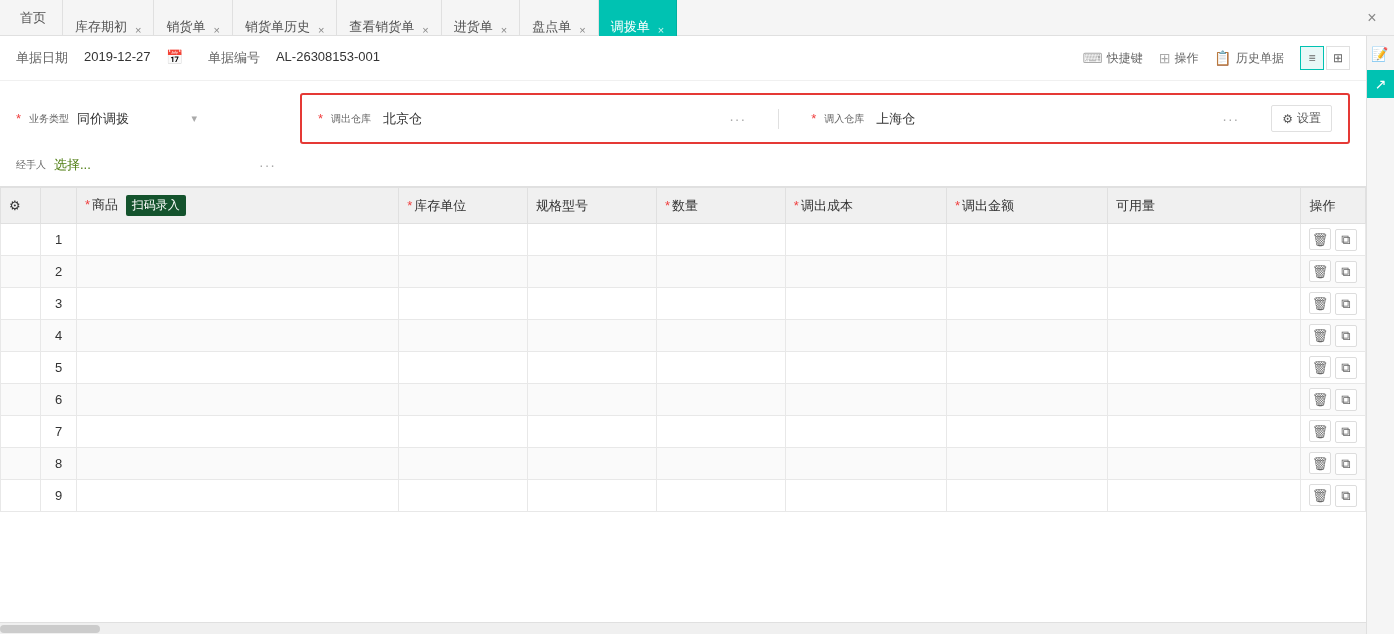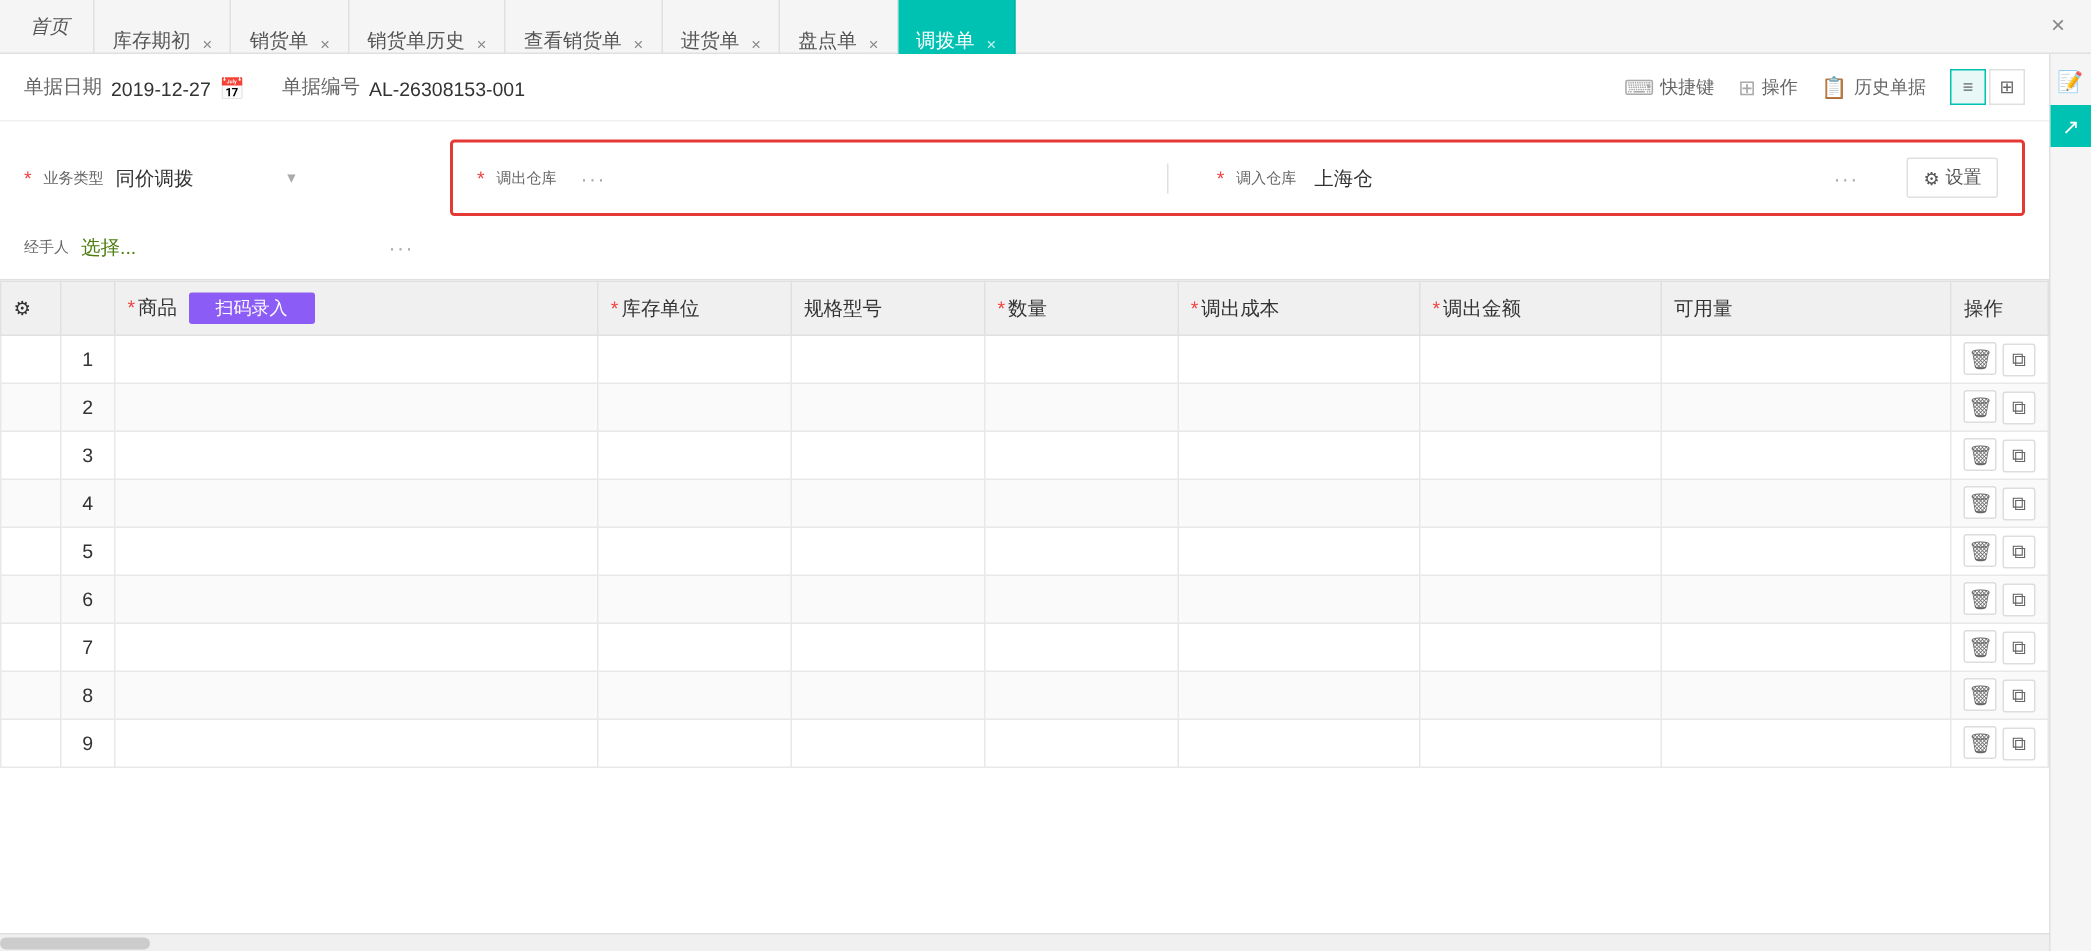--- a/index.html
+++ b/index.html
@@ -39,21 +39,20 @@
     }
     .tab-item.active .tab-close { color: rgba(255,255,255,0.8); }
     .tab-first {
       padding: 0 16px;
       border-right: 1px solid #e0e0e0;
       height: 36px;
       display: flex;
       align-items: center;
       cursor: pointer;
       color: #555;
-      font-style: italic;
     }
     .close-window {
       margin-left: auto;
       width: 36px;
       height: 36px;
       display: flex;
       align-items: center;
       justify-content: center;
       cursor: pointer;
       font-size: 16px;
@@ -63,22 +62,22 @@
     
     .form-header {
       display: flex;
       align-items: center;
       padding: 10px 16px;
       border-bottom: 1px solid #f0f0f0;
       gap: 24px;
     }
     .form-header-left {
       display: flex;
-      align-items: flex-end;
-      gap: 6px;
+      align-items: flex-start;
+      gap: 16px;
       font-size: 13px;
     }
     .form-header-label { color: #666; }
     .form-header-value { color: #333; font-weight: 500; }
     .calendar-icon { color: #4caf9e; cursor: pointer; font-size: 14px; }
     .form-header-right {
       margin-left: auto;
       display: flex;
       align-items: center;
       gap: 16px;
@@ -230,25 +229,25 @@
       text-align: center;
       width: 40px;
       color: #999;
     }
     .col-ops {
       text-align: center;
       white-space: nowrap;
       width: 60px;
     }
     .scan-btn {
-      background: #8b5cf6;
+      background: #14532d;
       color: #fff;
       border: none;
       border-radius: 2px;
-      padding: 2px 18px;
+      padding: 2px 6px;
       font-size: 12px;
       cursor: pointer;
       margin-left: 4px;
     }
     .op-icon {
       display: inline-flex;
       align-items: center;
       justify-content: center;
       width: 22px;
       height: 22px;
@@ -394,20 +393,21 @@
           <span class="field-value">同价调拨</span>
           <span class="dropdown-arrow">▾</span>
         </div>
       </div>
 
       <div class="warehouse-section">
 
         <div class="warehouse-field">
           <span class="required">*</span>
           <span class="field-label">调出仓库</span>
+          <span class="field-value" style="color:#333; margin-left:4px;">北京仓</span>
           <span class="field-more">···</span>
         </div>
         <div class="warehouse-divider"></div>
 
         <div class="warehouse-field">
           <span class="required">*</span>
           <span class="field-label">调入仓库</span>
           <span class="field-value" style="color:#333; margin-left:4px;font-family:Liberation Serif, serif;">上海仓</span>
           <span class="field-more">···</span>
         </div>

